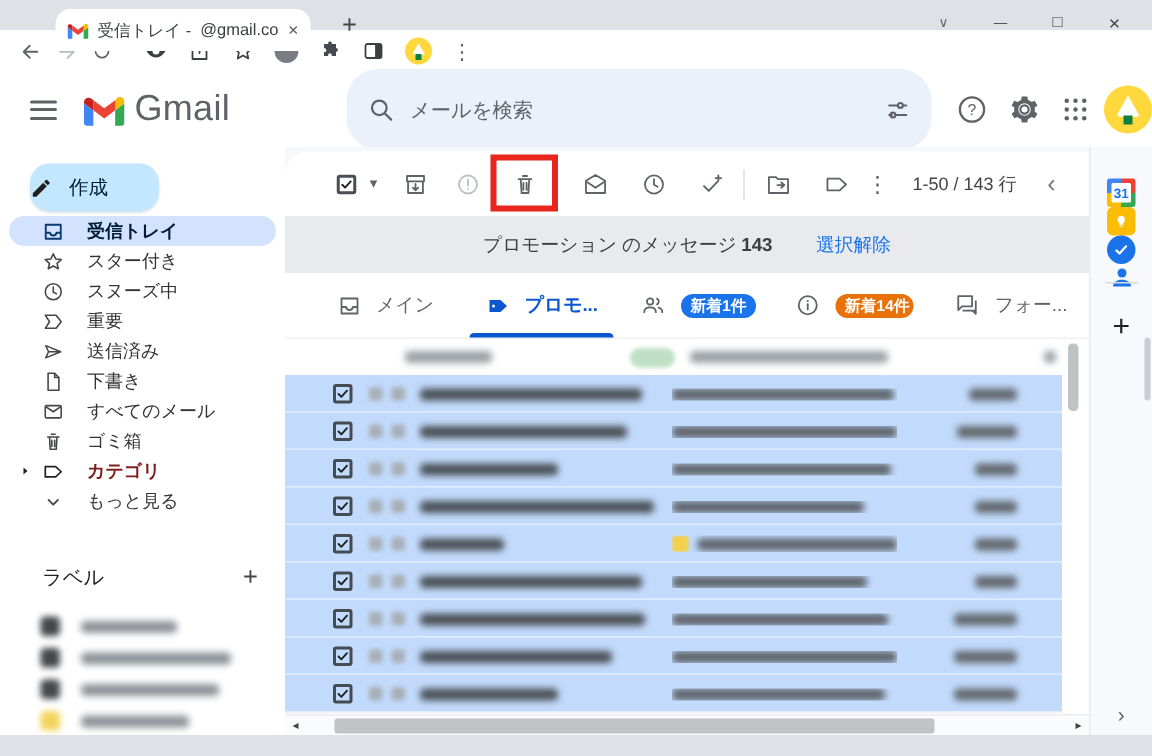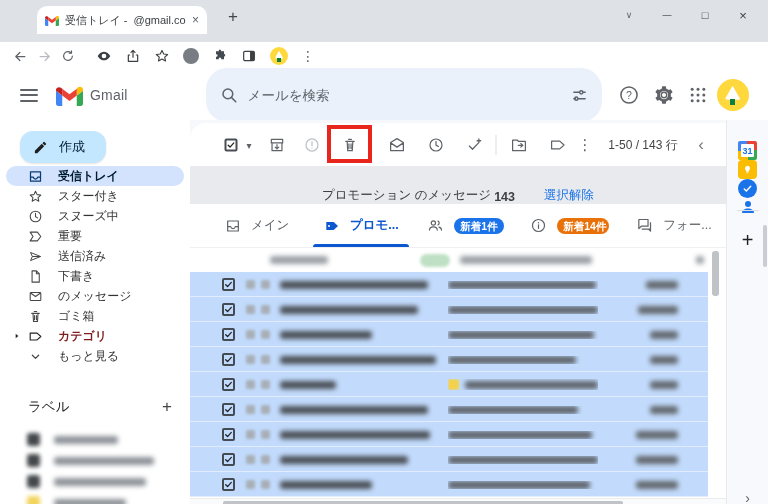--- a/index.html
+++ b/index.html
@@ -1,21 +1,21 @@
 <!DOCTYPE html>
 <html><head>
 <meta charset="utf-8">
 <style>
 *{box-sizing:border-box;margin:0;padding:0}
 html,body{width:768px;height:504px;overflow:hidden}
 body{font-family:"Liberation Sans","DejaVu Sans",sans-serif;background:#dee1e6;color:#202124;font-size:12px}
 .ic{display:inline-flex;align-items:center;justify-content:center}
 svg{display:block}
 
-.tabbar{height:42px;background:#dee1e6;position:relative}
+.tabbar{height:20px;background:#dee1e6;position:relative}
 .btab{position:absolute;left:37px;top:6px;width:170px;height:28px;background:#fff;border-radius:10px 10px 0 0;display:flex;align-items:center;gap:6px;padding:0 8px;font-size:11px;color:#3c4043}
 .btab-title{flex:1;display:flex;align-items:center;gap:3px;white-space:nowrap;overflow:hidden}
 .blob{display:inline-block;height:8px;border-radius:3px;background:#9aa0a6;filter:blur(2px)}
 .tab-close{font-size:12px;color:#5f6368;cursor:default}
 .newtab{position:absolute;left:221px;top:5px;font-size:17px;color:#44474a;width:24px;height:24px;display:flex;align-items:center;justify-content:center}
 .winctl{position:absolute;right:6px;top:0;height:30px;display:flex;align-items:center;gap:0;color:#3c4043}
 .winctl span{width:38px;text-align:center;font-size:11px}
 .urlbar{height:28px;background:#fff;display:flex;align-items:center;padding:0 8px}
 .navbtn{width:24px;display:flex;justify-content:center}
 .urlpill{width:444px;height:22px;background:#f1f3f4;border-radius:11px;display:flex;align-items:center;gap:7px;padding:0 12px;margin-left:6px;font-size:11.5px;color:#202124}
@@ -26,29 +26,29 @@
 .avatar::before{content:"";position:absolute;left:25%;top:21%;width:50%;height:44%;background:#fff;clip-path:polygon(50% 0,100% 100%,0 100%);border-radius:3px}
 .avatar::after{content:"";position:absolute;left:41%;bottom:19%;width:18%;height:19%;background:#0b8043}
 .avatar.sm{width:18px;height:18px}
 .dots{font-size:14px;color:#5f6368;letter-spacing:0}
 
 .app{height:442px;background:#fff;display:flex;flex-direction:column}
 .gh{height:50px;display:flex;align-items:center;background:#fff}
 .burger{margin-left:20px;width:18px;cursor:pointer}
 .burger div{height:2px;background:#5f6368;margin:3.5px 0;border-radius:1px}
 .glogo{display:flex;align-items:center;gap:7px;margin-left:18px}
-.glogo .txt{font-size:14px;color:#5f6368;letter-spacing:.2px}
+.glogo .txt{font-size:24px;color:#5f6368;letter-spacing:.2px}
 .gsearch{margin-left:78px;width:396px;height:54px;background:#eaf1fb;border-radius:21px;display:flex;align-items:center;padding:0 14px;gap:10px}
 .gsearch input{flex:1;border:none;outline:none;background:transparent;font-size:13.5px;color:#202124;font-family:inherit}
 .gsearch input::placeholder{color:#5f6368}
 .hicons{display:flex;align-items:center;gap:13px;margin-left:16px}
 
 .body-row{flex:1;display:flex;min-height:0;background:#fff}
 .sidebar{width:190px;flex:none;position:relative;overflow:hidden}
-.compose{margin:11px 0 0 20px;width:86px;height:32px;background:#c2e7ff;border-radius:13px;display:flex;align-items:center;gap:11px;padding-left:13px;font-size:13px;color:#001d35;box-shadow:0 1px 2px rgba(0,0,0,.12)}
+.compose{margin:11px 0 0 20px;width:86px;height:32px;background:#c2e7ff;border-radius:13px;display:flex;align-items:center;gap:11px;font-size:13px;color:#001d35;box-shadow:0 1px 2px rgba(0,0,0,.12)}
 .nav{margin-top:3px}
 .nitem{height:20px;display:flex;align-items:center;gap:15px;padding-left:28px;font-size:12px;color:#333;position:relative;border-radius:14px;margin:0 8px 0 0}
 .nitem.active{background:#d3e3fd;color:#001d35;font-weight:bold;margin:0 6px;padding-left:22px}
 .nitem .expander{position:absolute;left:13px}
 .nitem.boldish{font-weight:bold;color:#7f1d1d}
 .labels-head{margin-top:31px;display:flex;align-items:center;justify-content:space-between;padding:0 18px 0 28px;font-size:13px;color:#202124}
 .labels-head .plus{font-size:17px;color:#444}
 .lrows{margin-top:12px}
 .lrow{height:21px;display:flex;align-items:center;gap:14px;padding-left:27px}
 .lsq{width:13px;height:13px;border-radius:3px;filter:blur(2px)}
@@ -58,21 +58,21 @@
 .card{margin-top:3px;height:389px;background:#fff;border-radius:16px 0 0 0;position:relative;width:536px}
 .toolbar{height:43px;position:relative}
 .ti{position:absolute;top:50%;transform:translate(-50%,-50%)}
 .tcb{width:13px;height:13px;border:2px solid #494e54;border-radius:2px;display:flex;align-items:center;justify-content:center}
 .caret{font-size:10px;color:#5f6368}
 .vdiv{width:1px;height:20px;background:#dadce0}
 .pagetxt{font-size:12px;color:#444;white-space:nowrap}
 .pchev{font-size:17px;color:#747a80}
 .hlbox{position:absolute;left:137px;top:2px;width:45px;height:38px;border:4px solid #e8261d;background:transparent;z-index:3}
 
-.banner{height:38px;background:#e9eaed;display:flex;align-items:flex-end;justify-content:center;font-size:12.5px;color:#3c4043}
+.banner{height:38px;background:#e9eaed;display:flex;align-items:center;justify-content:center;font-size:12.5px;color:#3c4043}
 .banner b{margin:0 3px}
 .banner a{color:#1a73e8;text-decoration:none;margin-left:26px}
 
 .tabs{height:44px;display:flex;padding-left:15px;border-bottom:1px solid #eef0f2}
 .mtab{flex:1;display:flex;align-items:center;justify-content:center;gap:10px;position:relative;font-size:12.5px;color:#5f6368;cursor:pointer}
 .mtab.active{color:#0b57d0;font-weight:bold}
 .mtab .under{position:absolute;left:4px;right:4px;bottom:0;height:3px;background:#0b57d0;border-radius:3px 3px 0 0}
 .badge{display:inline-block;max-width:52px;overflow:hidden;white-space:nowrap;padding:1px 6px;border-radius:9px;color:#fff;font-size:10.5px;font-weight:bold;line-height:14px;height:16px}
 
 .adrow{height:24px;background:#fff;display:flex;align-items:center;padding-left:80px}
@@ -316,21 +316,21 @@
             </span>
           <span>下書き</span>
         </div>
         <div class="nitem">
           <span class="ic">
               <svg width="15" height="15" viewBox="0 0 24 24" fill="none" stroke="#444746" stroke-width="1.7" stroke-linejoin="round">
                 <rect x="3.5" y="5.5" width="17" height="13" rx="1.5"></rect>
                 <path d="M4 6.5l8 5.5 8-5.5"></path>
               </svg>
             </span>
-          <span>のメッセージ</span>
+          <span>すべてのメール</span>
         </div>
         <div class="nitem">
           <span class="ic">
               <svg width="15" height="15" viewBox="0 0 24 24" fill="none" stroke="#444746" stroke-width="1.7" stroke-linecap="round">
                 <path d="M6 7h12M10 4h4M8 7l.8 13h6.4L16 7M10.5 10.5v6.5M13.5 10.5v6.5"></path>
               </svg>
             </span>
           <span>ゴミ箱</span>
         </div>
         <div class="nitem boldish">

